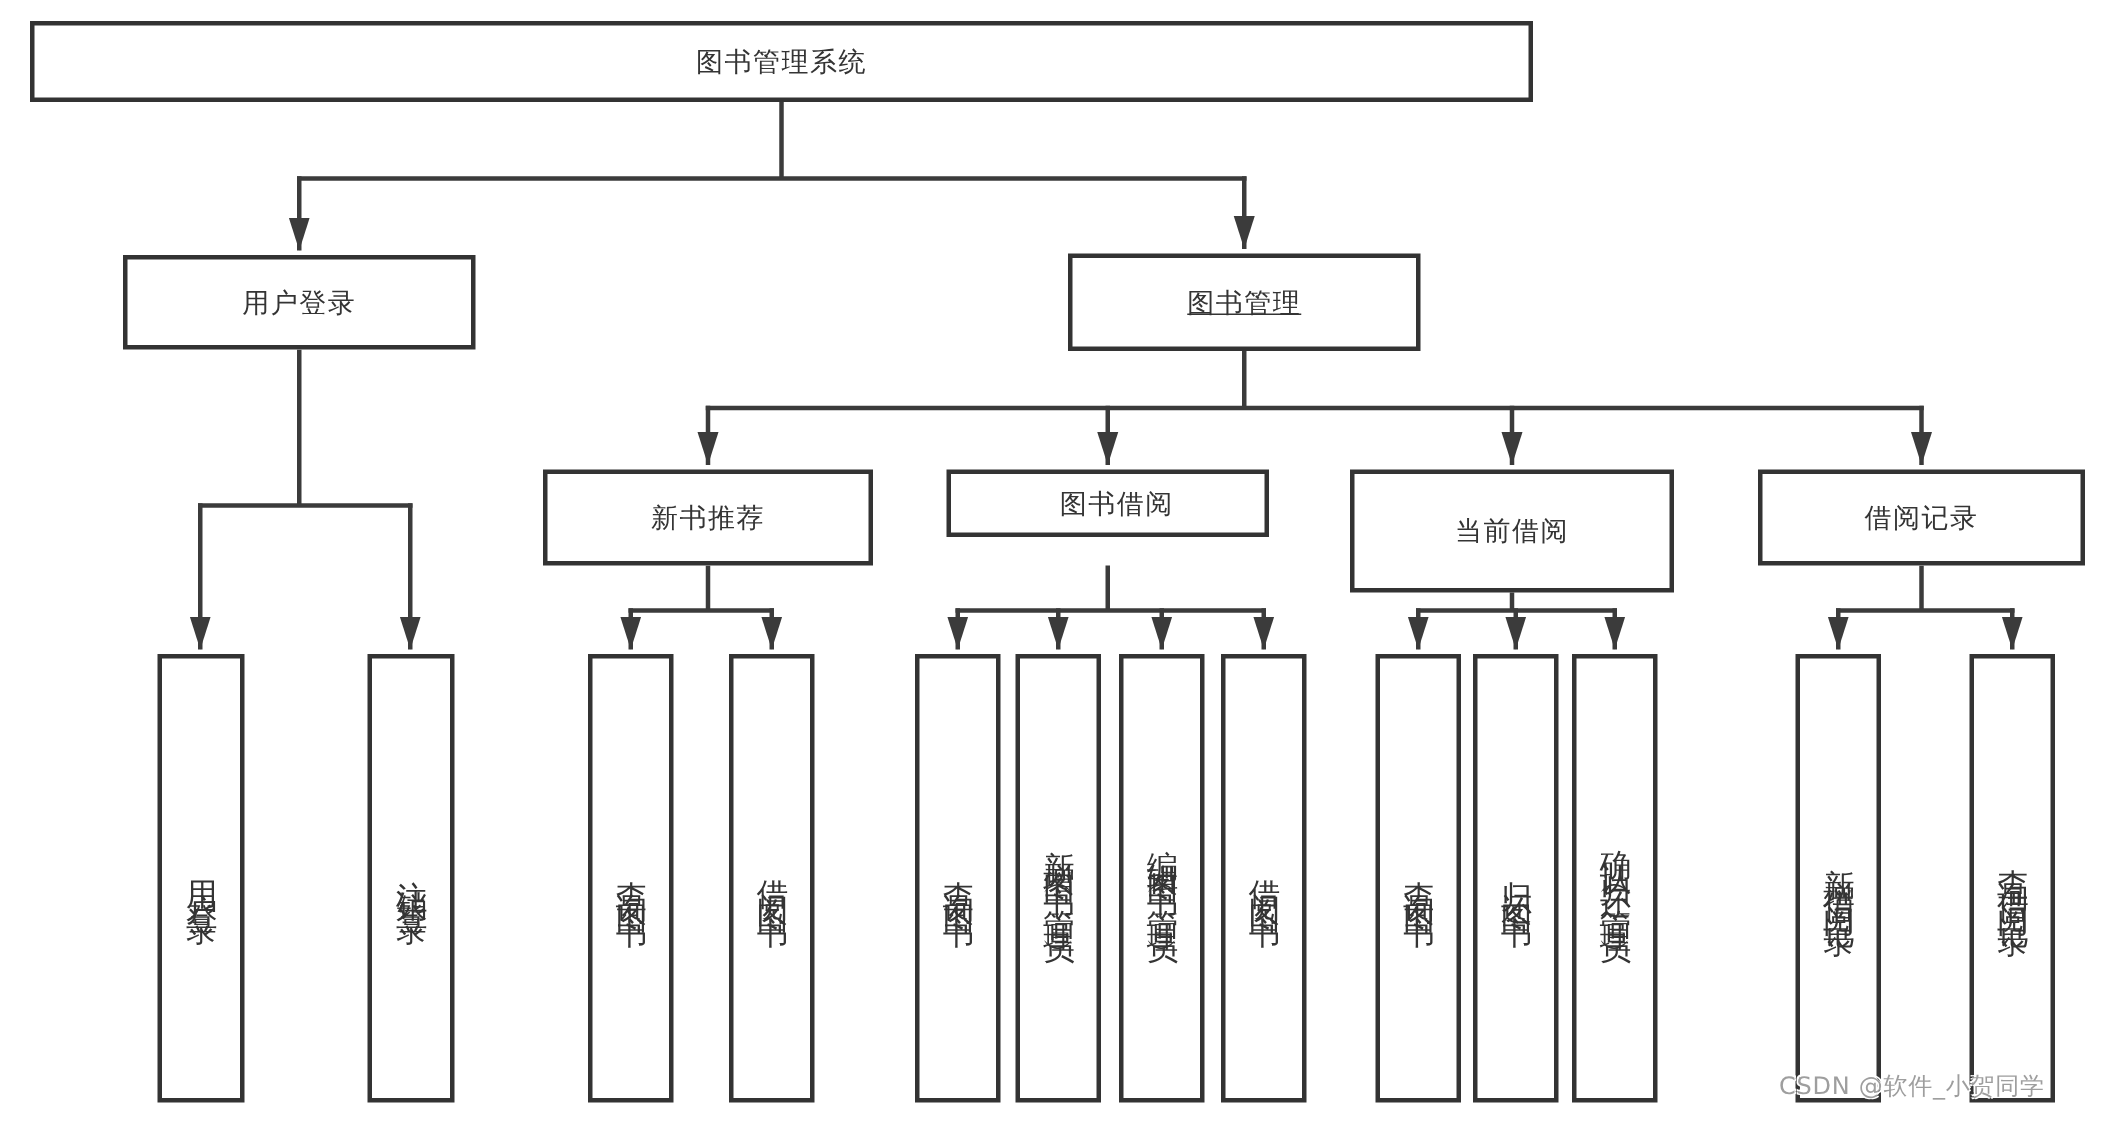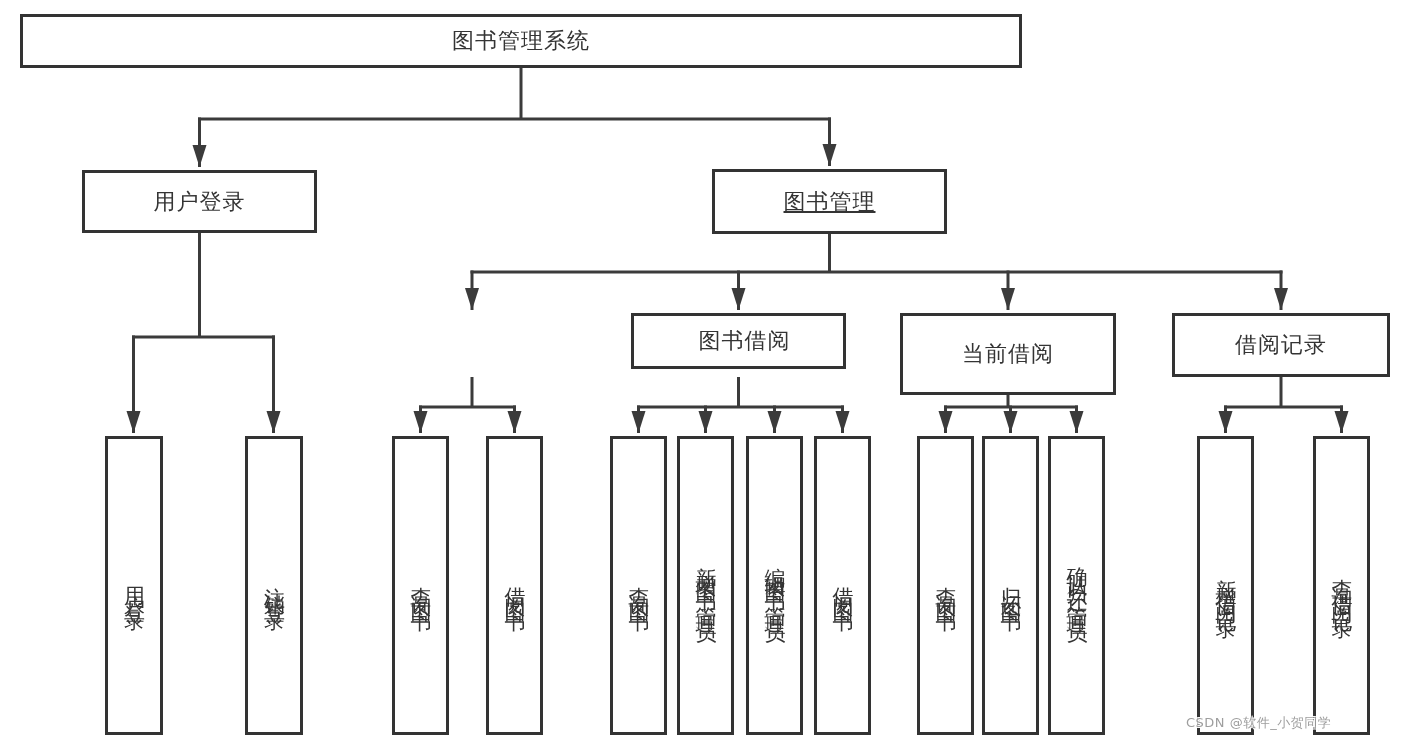--- a/index.html
+++ b/index.html
@@ -20,37 +20,37 @@
     position: absolute;
     background: #ffffff;
     border: 3px solid #333333;
     box-sizing: border-box;
     display: flex;
     align-items: center;
     justify-content: center;
     color: #343434;
   }
   .hbox {
-    font-size: 22px;
+    font-size: 18px;
     letter-spacing: 1px;
     white-space: nowrap;
   }
   .vbox .vtext {
     writing-mode: vertical-rl;
     text-orientation: mixed;
     font-size: 21px;
     line-height: 1;
     letter-spacing: 8px;
     white-space: nowrap;
   }
   .watermark {
     position: absolute;
     left: 1186px;
     top: 714px;
-    font-size: 13px;
+    font-size: 16px;
     color: #9e9e9e;
     white-space: nowrap;
     z-index: 6;
     letter-spacing: 0.5px;
     text-shadow: -1px -1px 0 #ffffff, 1px -1px 0 #ffffff,
                  -1px 1px 0 #ffffff, 1px 1px 0 #ffffff;
   }
 </style>
 </head>
 <body>
@@ -111,21 +111,24 @@
     <span>图书管理系统</span>
   </div>
 
   <div class="box hbox" style="left:82px; top:170px; width:235px; height:63px;">
     <span>用户登录</span>
   </div>
   <div class="box hbox" style="left:712px; top:169px; width:235px; height:65px;text-decoration:underline;">
     <span>图书管理</span>
   </div>
 
-  <div class="box hbox" style="left:631px; top:313px; width:215px; height:56px;padding-left:12px;">
+  <div class="box hbox" style="left:362px; top:313px; width:220px; height:64px;">
+    <span>新书推荐</span>
+  </div>
+  <div class="box hbox" style="left:631px; top:313px; width:215px; height:45px;padding-left:12px;">
     <span>图书借阅</span>
   </div>
   <div class="box hbox" style="left:900px; top:313px; width:216px; height:82px;">
     <span>当前借阅</span>
   </div>
   <div class="box hbox" style="left:1172px; top:313px; width:218px; height:64px;">
     <span>借阅记录</span>
   </div>
 
   <div class="box vbox" style="left:105px; top:436px; width:58px; height:299px;">

